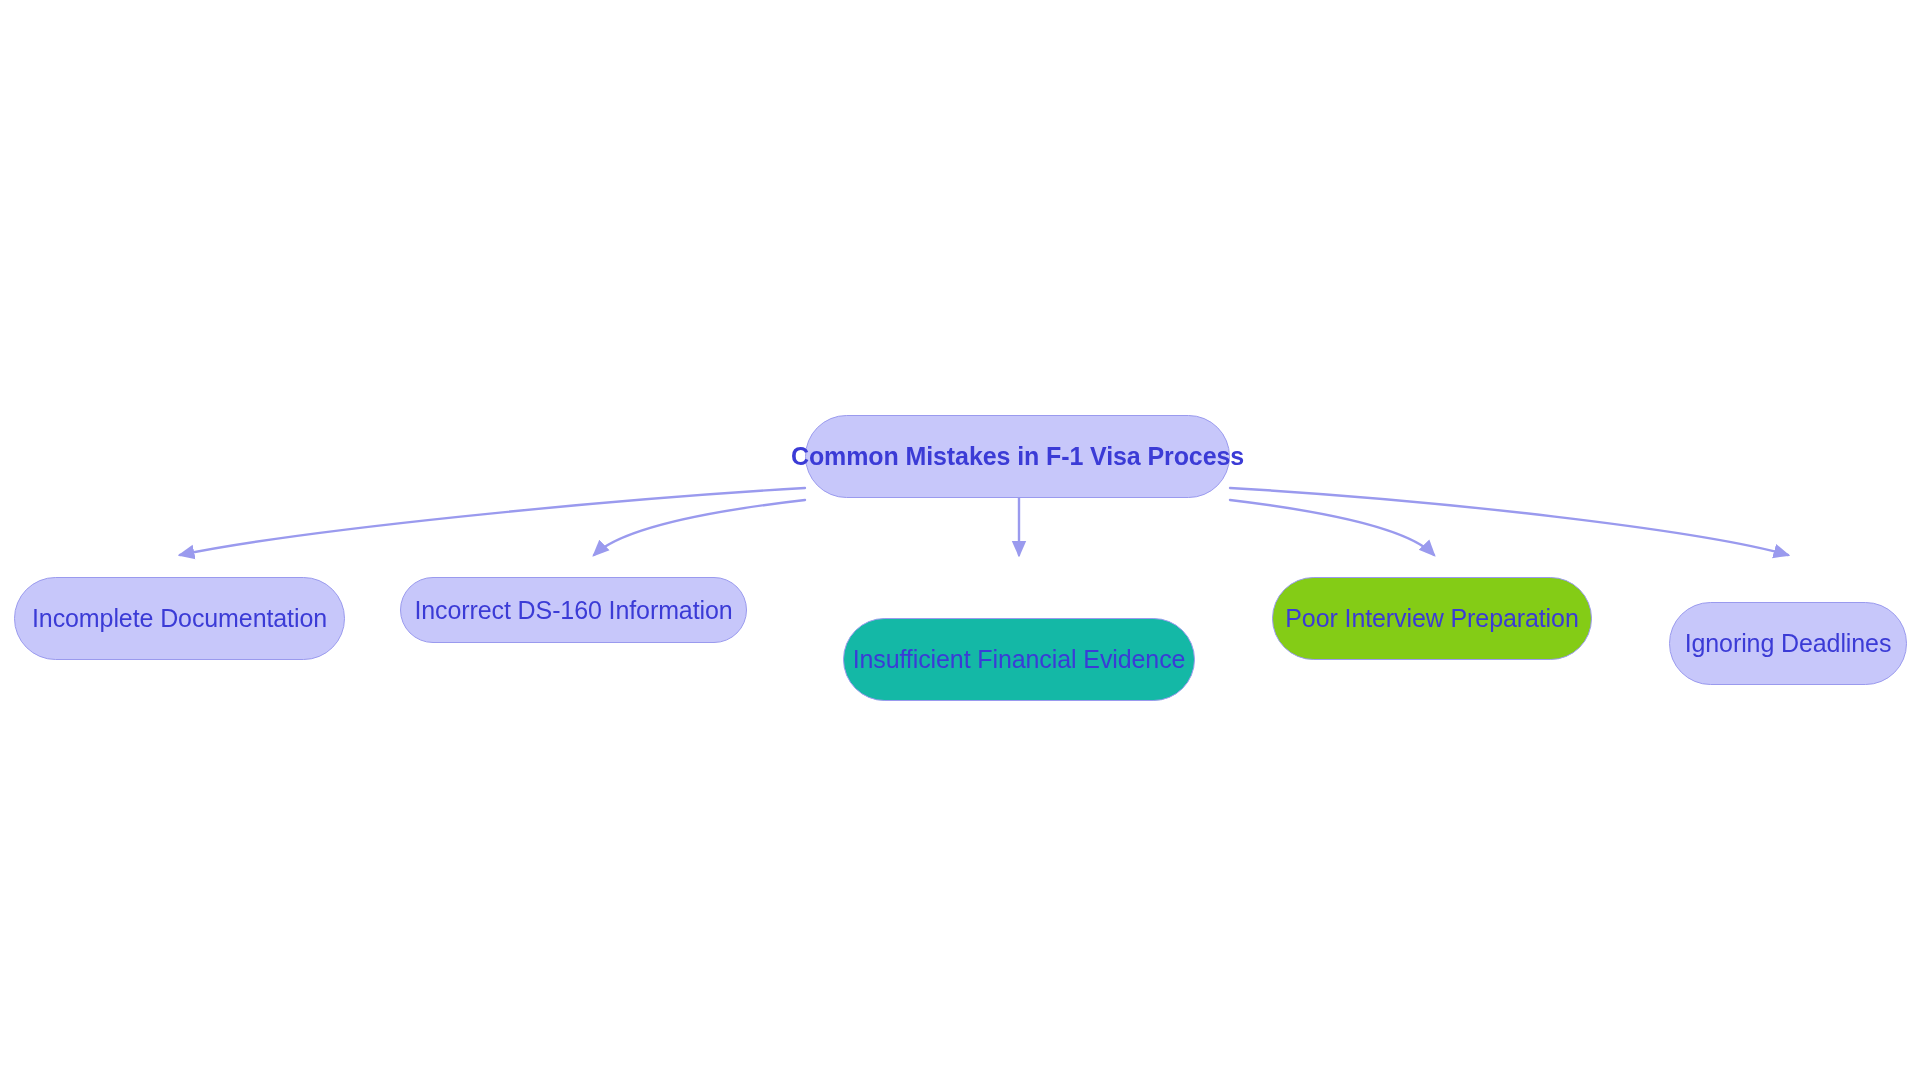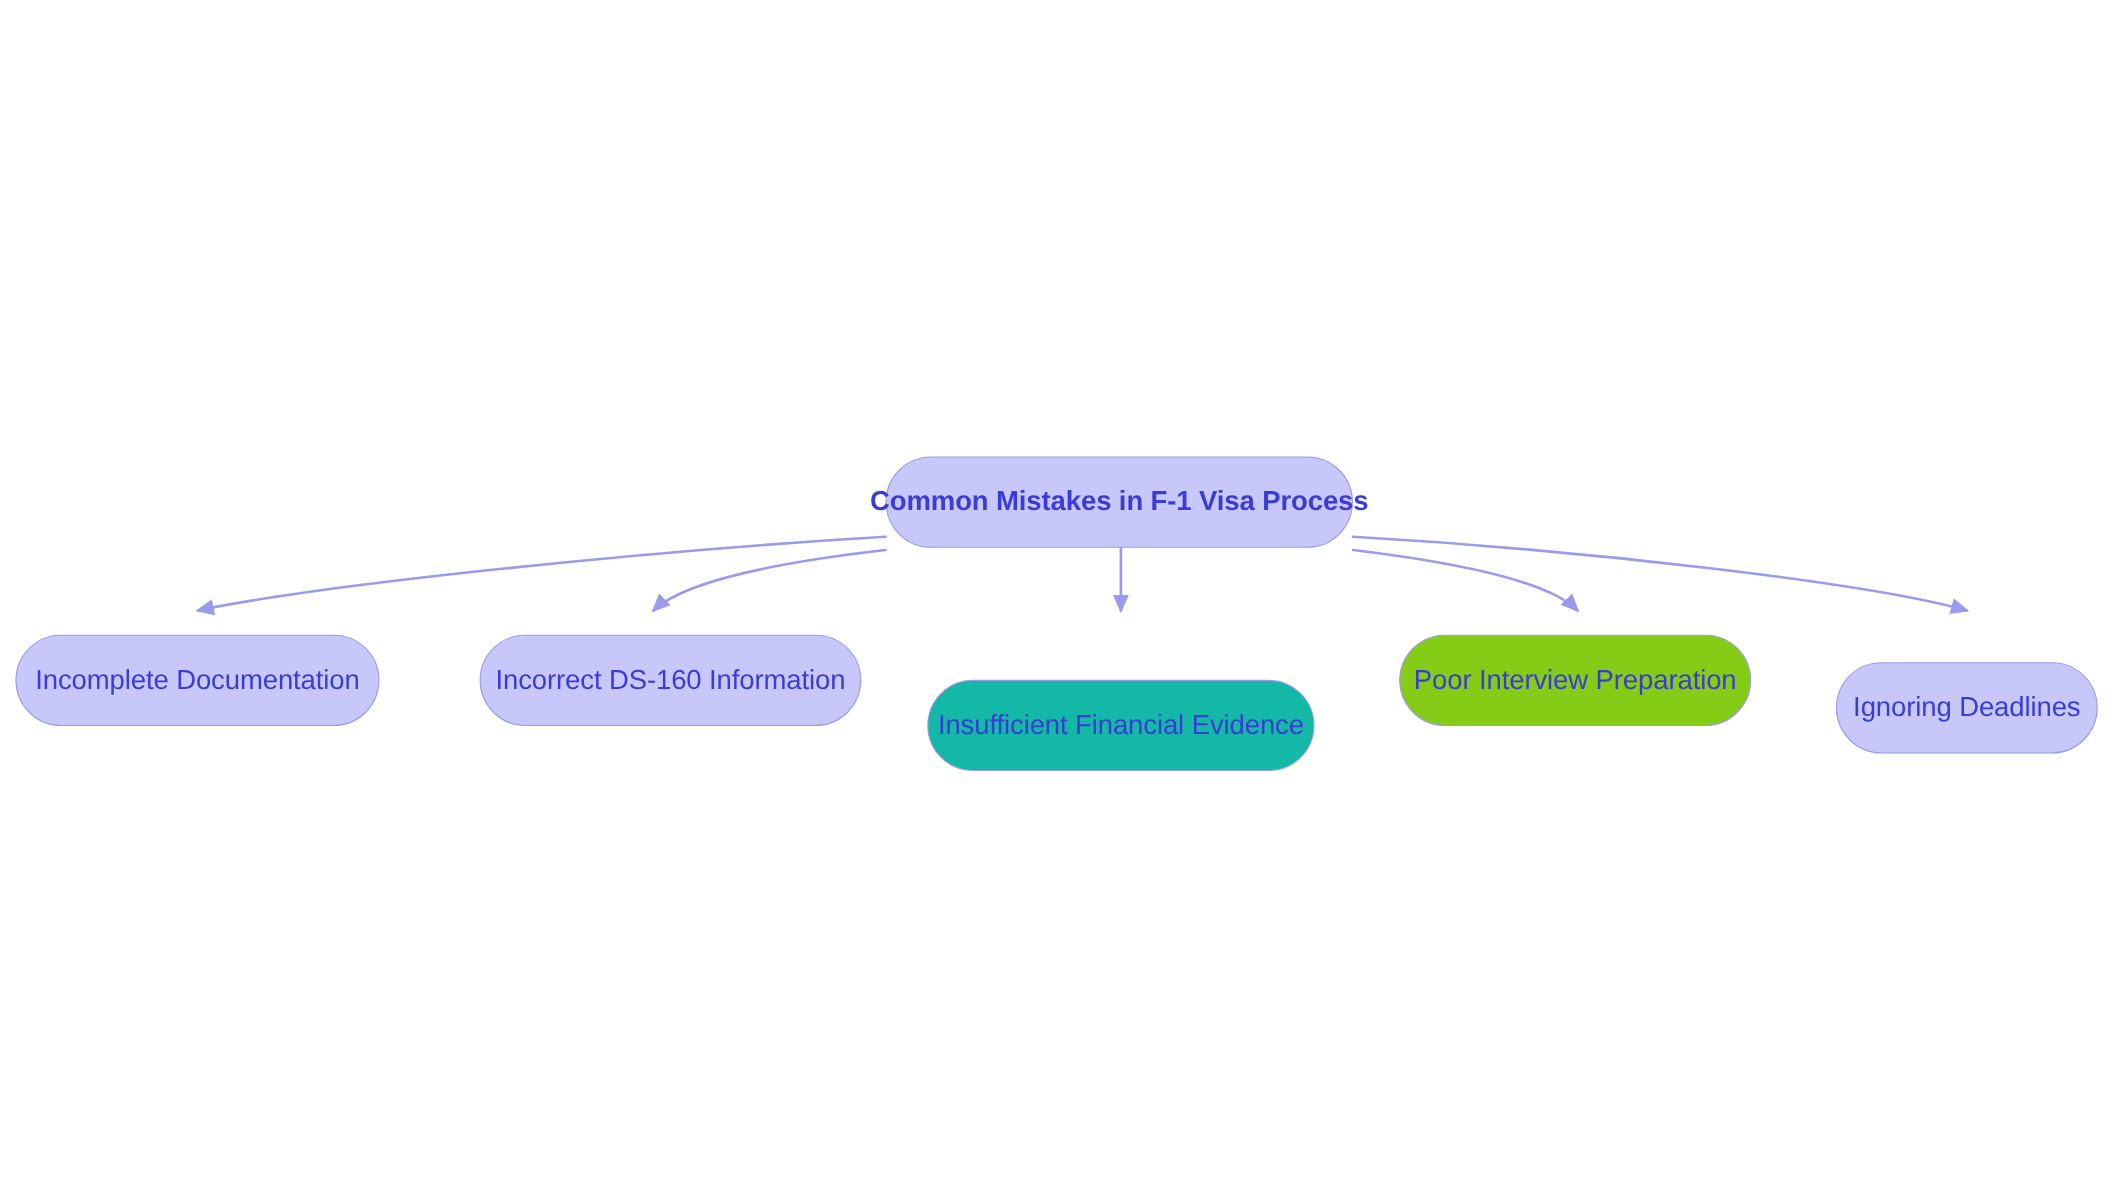--- a/index.html
+++ b/index.html
@@ -79,21 +79,21 @@
       </g>
   </svg>
 
   <div id="node-layer">
       <div class="flow-node root-node" style="left: 805px; top: 415px; width: 425px; height: 83px; background: rgb(199, 199, 250); border-color: rgb(154, 154, 238); color: rgb(59, 59, 214);">
         <span class="node-label">Common Mistakes in F-1 Visa Process</span>
       </div>
       <div class="flow-node child-node" style="left: 14px; top: 577px; width: 331px; height: 83px; background: rgb(199, 199, 250); border-color: rgb(154, 154, 238); color: rgb(59, 59, 214);">
         <span class="node-label">Incomplete Documentation</span>
       </div>
-      <div class="flow-node child-node" style="left: 436px; top: 577px; width: 347px; height: 83px; background: rgb(199, 199, 250); border-color: rgb(154, 154, 238); color: rgb(59, 59, 214);">
+      <div class="flow-node child-node" style="left: 400px; top: 577px; width: 347px; height: 66px; background: rgb(199, 199, 250); border-color: rgb(154, 154, 238); color: rgb(59, 59, 214);">
         <span class="node-label">Incorrect DS-160 Information</span>
       </div>
       <div class="flow-node child-node" style="left: 843px; top: 577px; width: 352px; height: 83px; background: #14b8a6; border-color: rgb(154, 154, 238); color: rgb(59, 59, 214); margin-top: 41px;">
         <span class="node-label">Insufficient Financial Evidence</span>
       </div>
       <div class="flow-node child-node" style="left: 1272px; top: 577px; width: 320px; height: 83px; background: #84cc16; border-color: rgb(154, 154, 238); color: rgb(59, 59, 214);">
         <span class="node-label">Poor Interview Preparation</span>
       </div>
       <div class="flow-node child-node" style="left: 1669px; top: 577px; width: 238px; height: 83px; background: rgb(199, 199, 250); border-color: rgb(154, 154, 238); color: rgb(59, 59, 214); margin-top: 25px;">
         <span class="node-label">Ignoring Deadlines</span>

